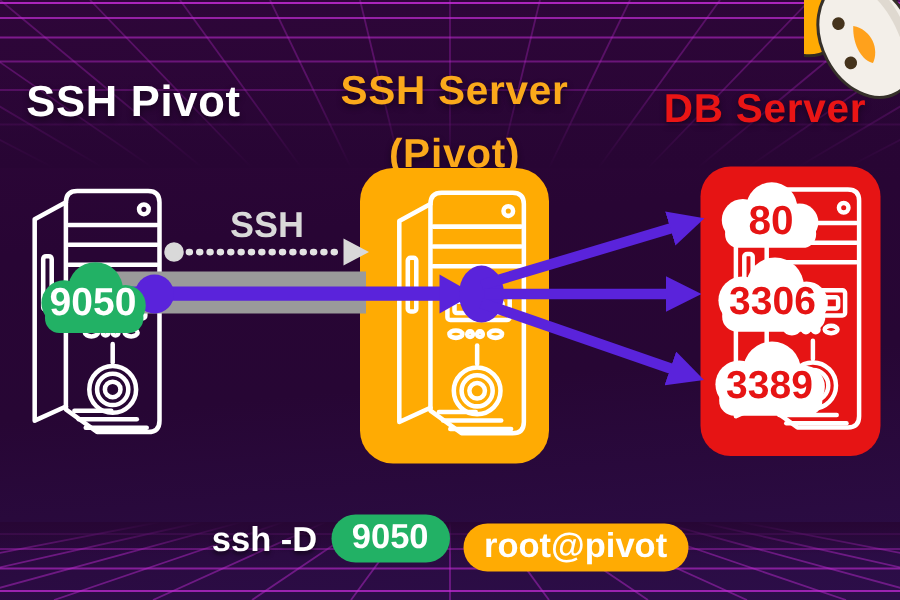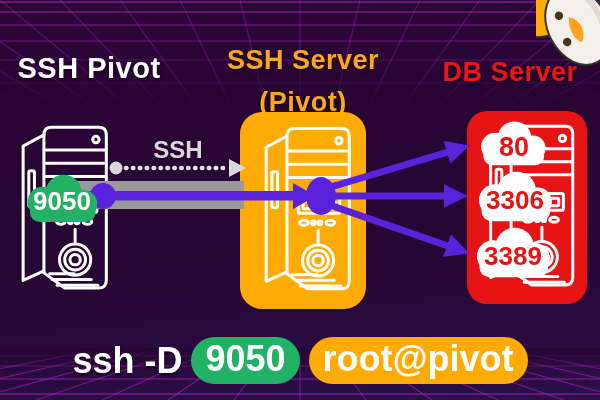--- a/index.html
+++ b/index.html
@@ -32,25 +32,25 @@
   .ssh-label{fill:#d9d9d9;font-size:24px;font-weight:bold;text-anchor:middle;font-family:"Liberation Sans",sans-serif;}
   .cloud-green{fill:var(--badge-green,#22b165);}
   .cloud-white{fill:#ffffff;}
   .badge{font-weight:bold;text-anchor:middle;font-family:"Liberation Sans",sans-serif;}
   .badge-white{fill:#ffffff;}
   .badge-red{fill:var(--db-red,#e61414);}
 
   .owl{position:absolute;left:536px;top:-8px;}
 
   .command{position:absolute;left:0;right:0;top:337px;display:flex;justify-content:center;
-           align-items:center;gap:9px;color:#fff;font-size:36px;font-weight:bold;
+           align-items:center;gap:9px;color:#fff;font-size:23px;font-weight:bold;
            text-shadow:0 2px 3px rgba(0,0,0,.55);}
   .pill{padding:1px 14px 4px;border-radius:24px;text-shadow:none;}
   .pill.green{background:var(--badge-green,#22b165);}
-  .pill.orange{background:var(--pivot-orange,#ffab03);}
+  .pill.orange{background:var(--pivot-orange,#ffab03);margin-top:12px;}
 </style>
 </head>
 <body>
 
 <div class="stage">
 
   <svg class="grid-top" width="600" height="112">
     <defs>
       <linearGradient id="fadeTop" x1="0" y1="0" x2="0" y2="1">
         <stop offset="0" stop-color="#280534" stop-opacity="0"></stop>

